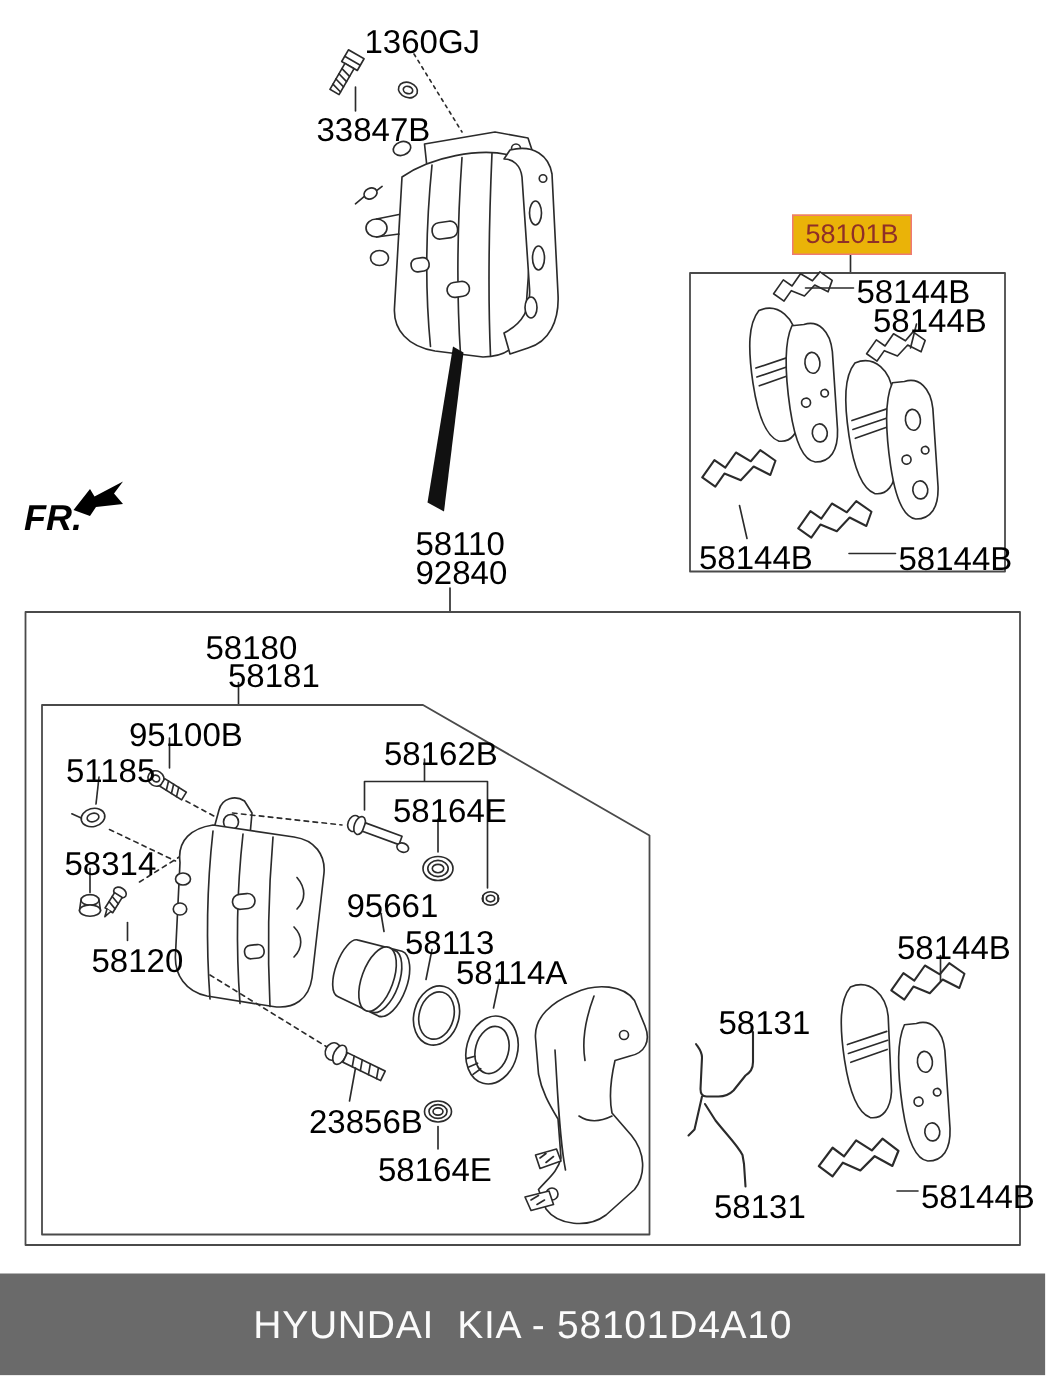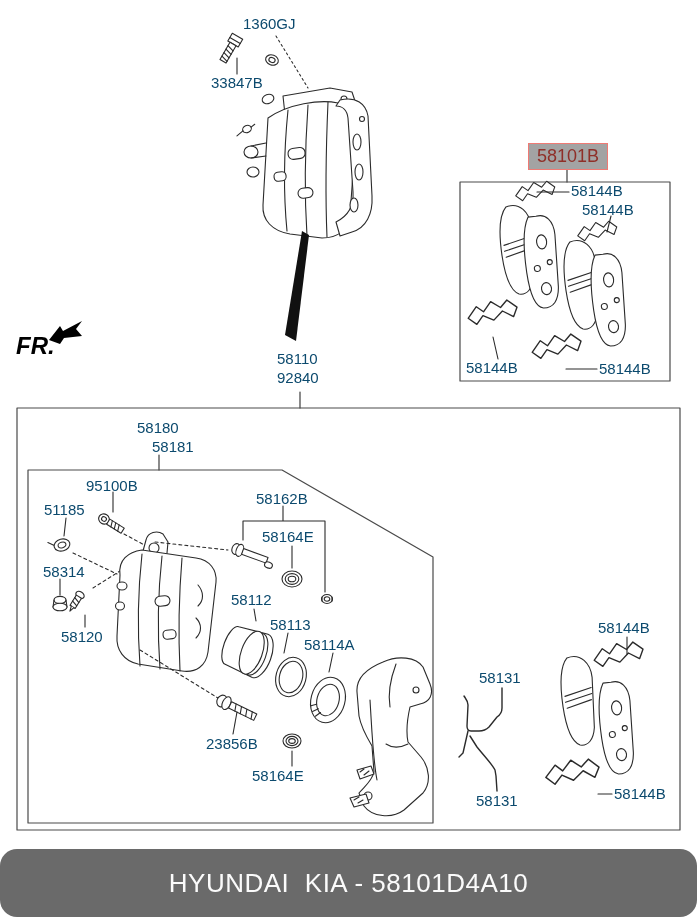--- a/index.html
+++ b/index.html
@@ -1,25 +1,25 @@
 <!DOCTYPE html>
 <html><head>
 <meta charset="utf-8">
 <style>
   html,body{margin:0;padding:0;background:#ffffff;}
   #canvas{position:relative;width:697px;height:917px;background:#ffffff;overflow:hidden;
           font-family:"Liberation Sans",sans-serif;}
   #art{position:absolute;left:0;top:0;}
-  .lbl{position:absolute;font-size:15px;line-height:1.05;color:#0c4a6e;white-space:nowrap;}
+  .lbl{position:absolute;font-size:22px;line-height:1.05;color:#000000;white-space:nowrap;}
   .fr{position:absolute;left:16px;top:332px;font-size:24px;font-weight:bold;color:#000;font-style:italic;}
-  .hl{position:absolute;left:528px;top:143px;width:80px;height:27px;background:#a3a3a3;
+  .hl{position:absolute;left:528px;top:143px;width:80px;height:27px;background:#eab308;
       border:1px solid #ef7a74;box-sizing:border-box;color:#8f2f28;font-size:18px;
       display:flex;align-items:center;justify-content:center;}
   .footer{position:absolute;left:0;top:849px;width:697px;height:68px;background:#6a6a6a;
-          display:flex;align-items:center;justify-content:center;gap:33px;border-radius:17px;}
+          display:flex;align-items:center;justify-content:center;gap:33px;}
   .footer span{color:#fbfbfb;font-size:26px;white-space:pre;letter-spacing:0.5px;}
 </style>
 </head>
 <body>
 
 <div id="canvas">
 
 <svg id="art" width="697" height="917" viewBox="0 0 697 917" stroke="#2b2b2b" fill="none" stroke-width="1.1" stroke-linejoin="round" stroke-linecap="round">
 
   <defs>
@@ -265,21 +265,21 @@
 <div class="lbl" style="left:599px;top:361px">58144B</div>
 
 <div class="lbl" style="left:137px;top:420px">58180</div>
 <div class="lbl" style="left:152px;top:439px">58181</div>
 <div class="lbl" style="left:86px;top:478px">95100B</div>
 <div class="lbl" style="left:44px;top:502px">51185</div>
 <div class="lbl" style="left:256px;top:491px">58162B</div>
 <div class="lbl" style="left:262px;top:529px">58164E</div>
 <div class="lbl" style="left:43px;top:564px">58314</div>
 <div class="lbl" style="left:61px;top:629px">58120</div>
-<div class="lbl" style="left:231px;top:592px">58112</div>
+<div class="lbl" style="left:231px;top:592px">95661</div>
 <div class="lbl" style="left:270px;top:617px">58113</div>
 <div class="lbl" style="left:304px;top:637px">58114A</div>
 <div class="lbl" style="left:206px;top:736px">23856B</div>
 <div class="lbl" style="left:252px;top:768px">58164E</div>
 
 <div class="lbl" style="left:479px;top:670px">58131</div>
 <div class="lbl" style="left:476px;top:793px">58131</div>
 <div class="lbl" style="left:598px;top:620px">58144B</div>
 <div class="lbl" style="left:614px;top:786px">58144B</div>
 

